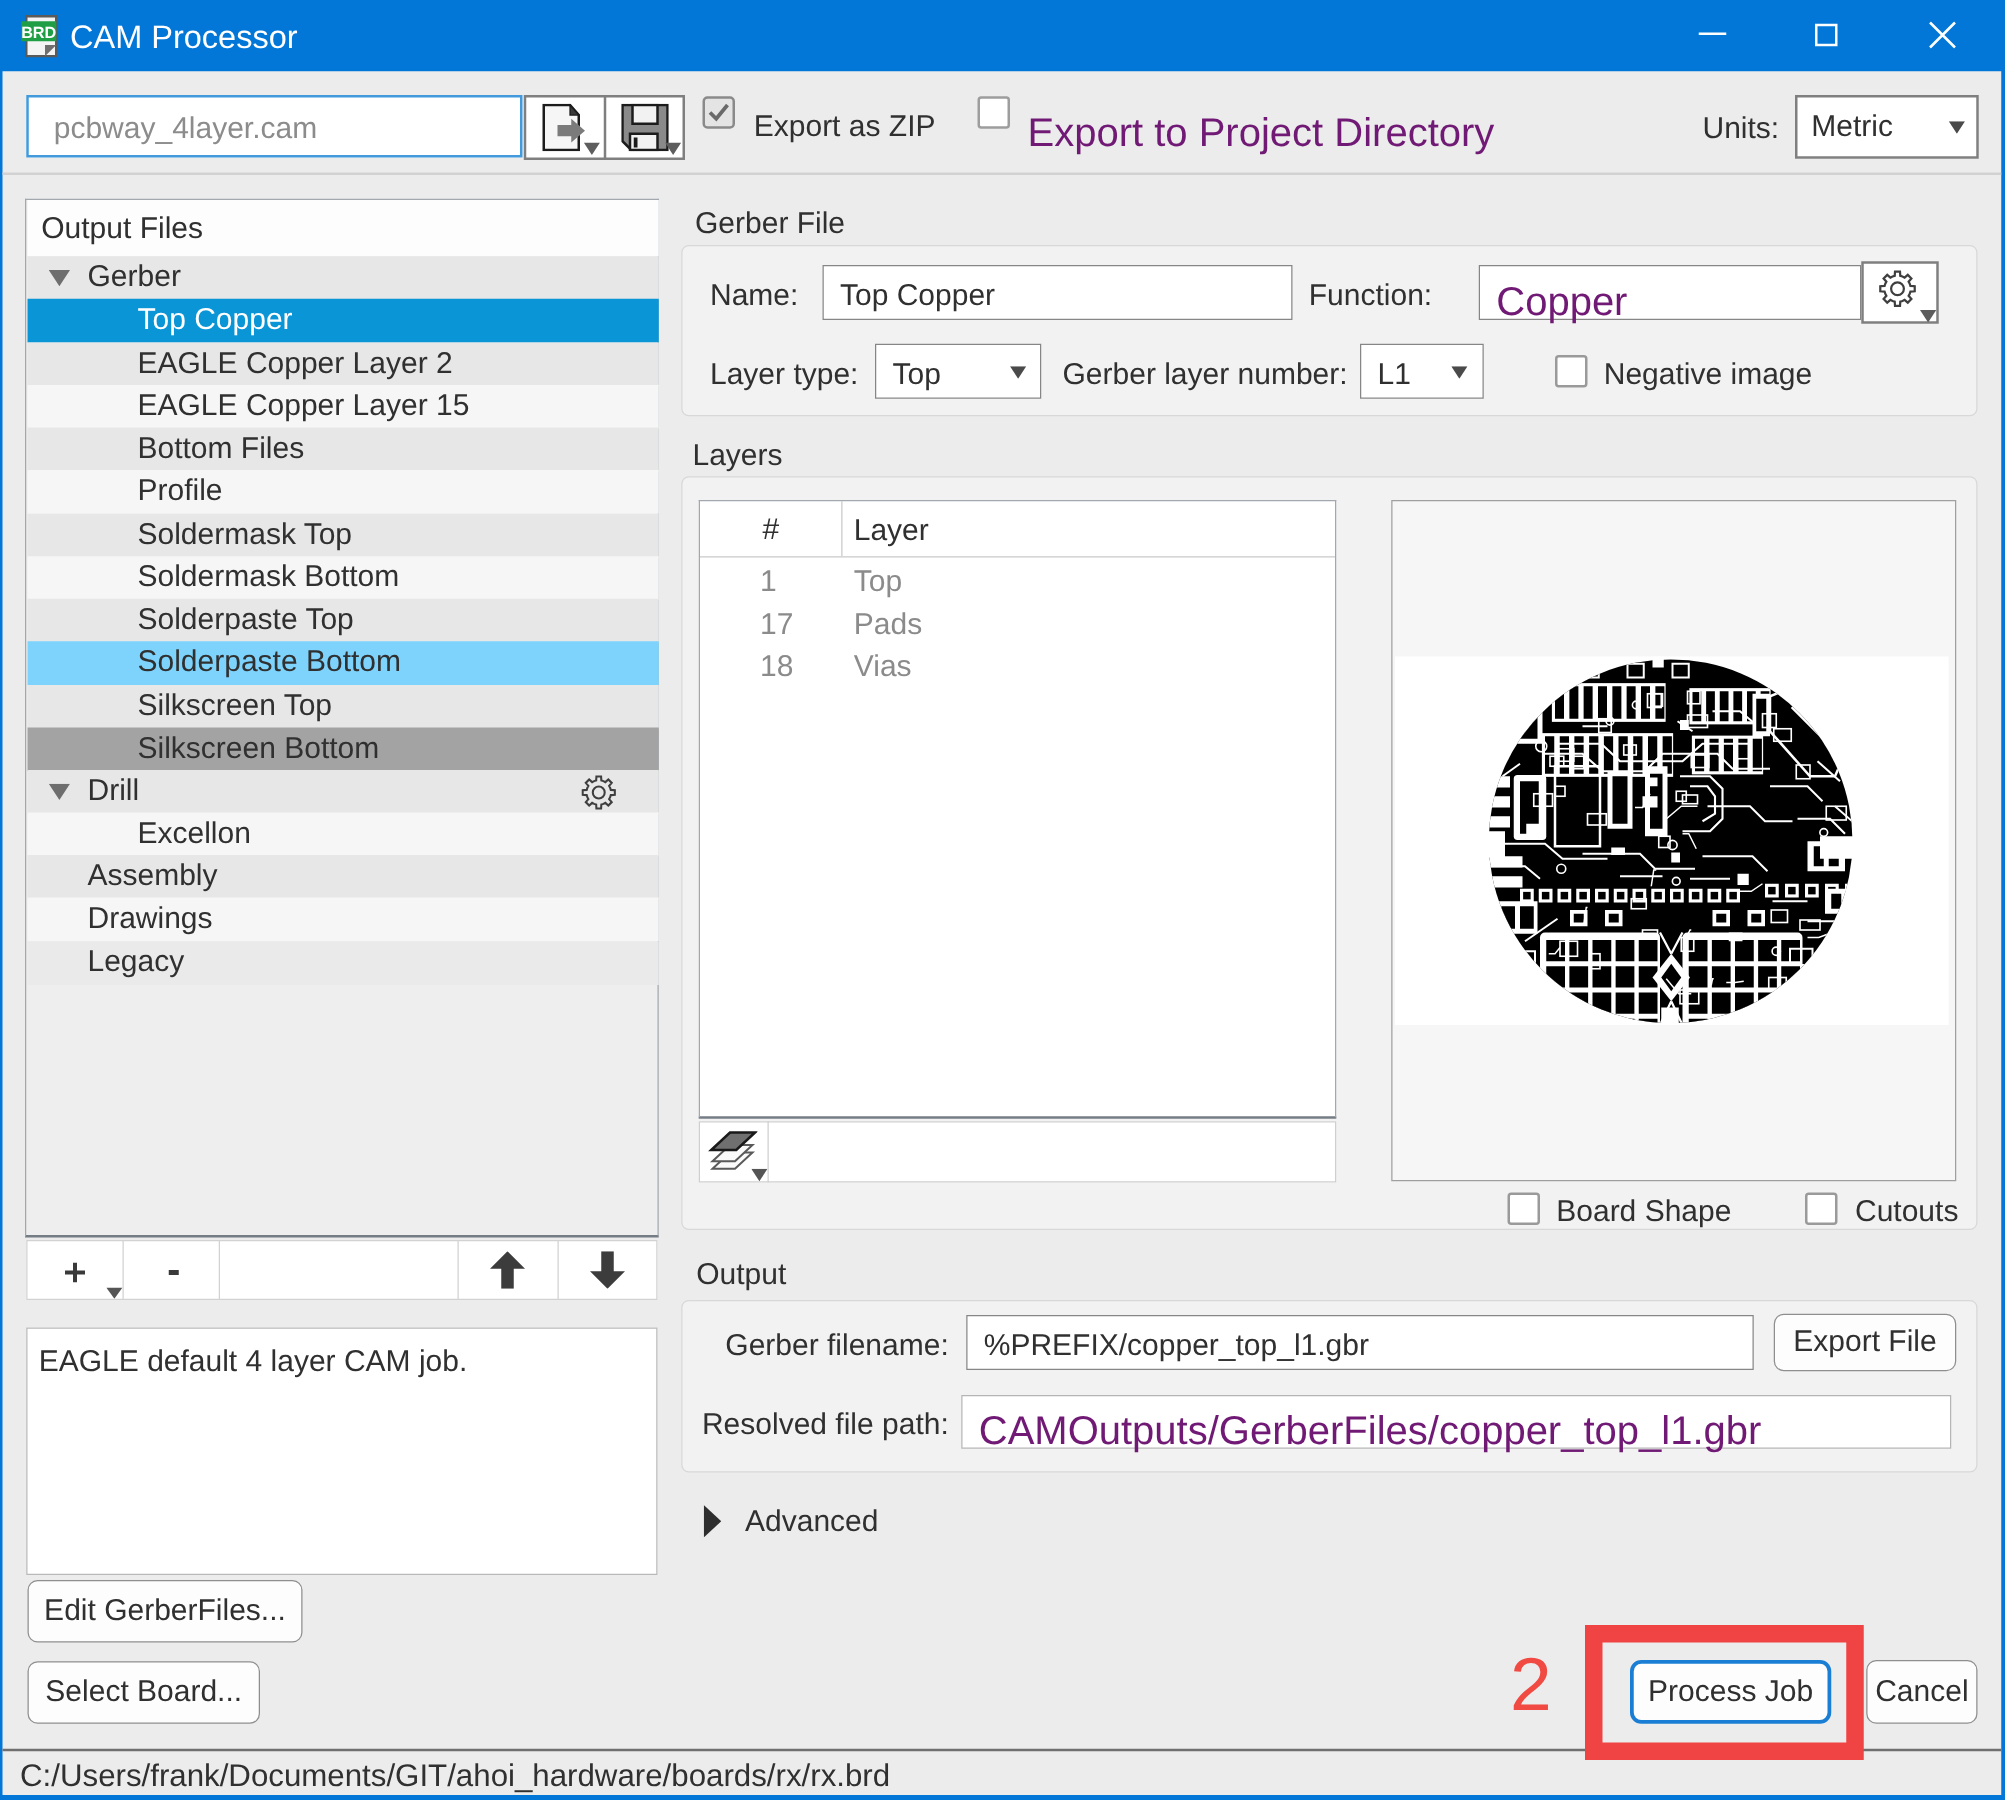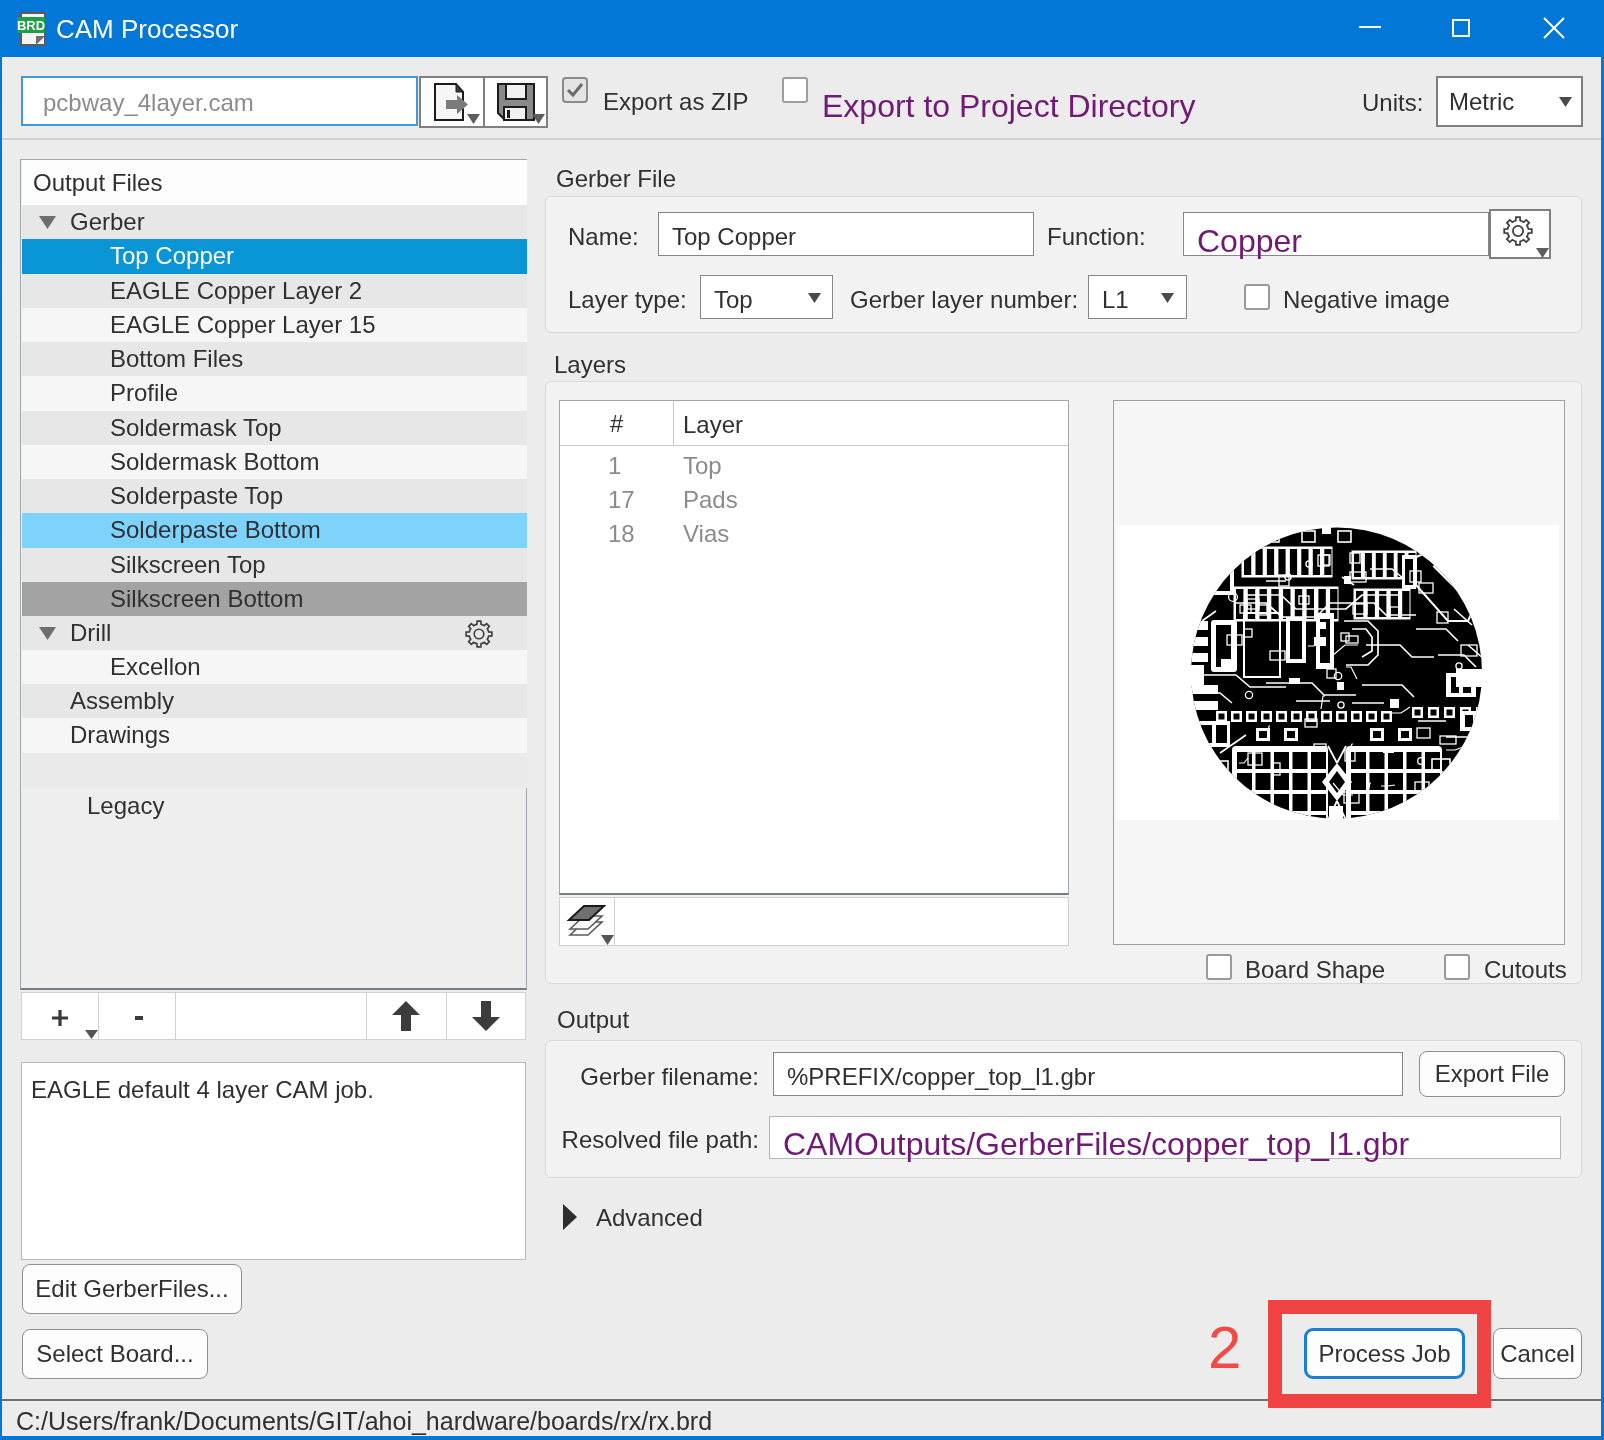--- a/index.html
+++ b/index.html
@@ -134,21 +134,21 @@
   <div class="row" style="top:490px;background:#f6f6f6;">
       <span style="position:absolute;left:88px;">Excellon</span>
     </div>
   <div class="row" style="top:524px;background:#e7e7e7;">
       <span style="position:absolute;left:48px;">Assembly</span>
     </div>
   <div class="row" style="top:558px;background:#f6f6f6;padding-left:46px;">
       <span style="position:absolute;left:48px;">Drawings</span>
     </div>
   <div class="row" style="top:593px;background:#eaeaea;">
-      <span style="position:absolute;left:65px;margin-top:36px;">Legacy</span>
+      <span style="position:absolute;left:48px;">Legacy</span>
     </div>
 </div>
 
 <div class="abs" style="left:21px;top:992px;width:505px;height:48px;background:#fff;border:1px solid #d2d2d2;"></div>
 <div class="abs" style="left:98px;top:992px;width:1px;height:48px;background:#d2d2d2;"></div>
 <div class="abs" style="left:175px;top:992px;width:1px;height:48px;background:#d2d2d2;"></div>
 <div class="abs" style="left:366px;top:992px;width:1px;height:48px;background:#d2d2d2;"></div>
 <div class="abs" style="left:446px;top:992px;width:1px;height:48px;background:#d2d2d2;"></div>
 <svg class="abs" style="left:52px;top:1010px;" width="16" height="16" viewBox="0 0 16 16">
     <path d="M8 0 V16 M0 8 H16" stroke="#3a3a3a" stroke-width="3.2"></path>

